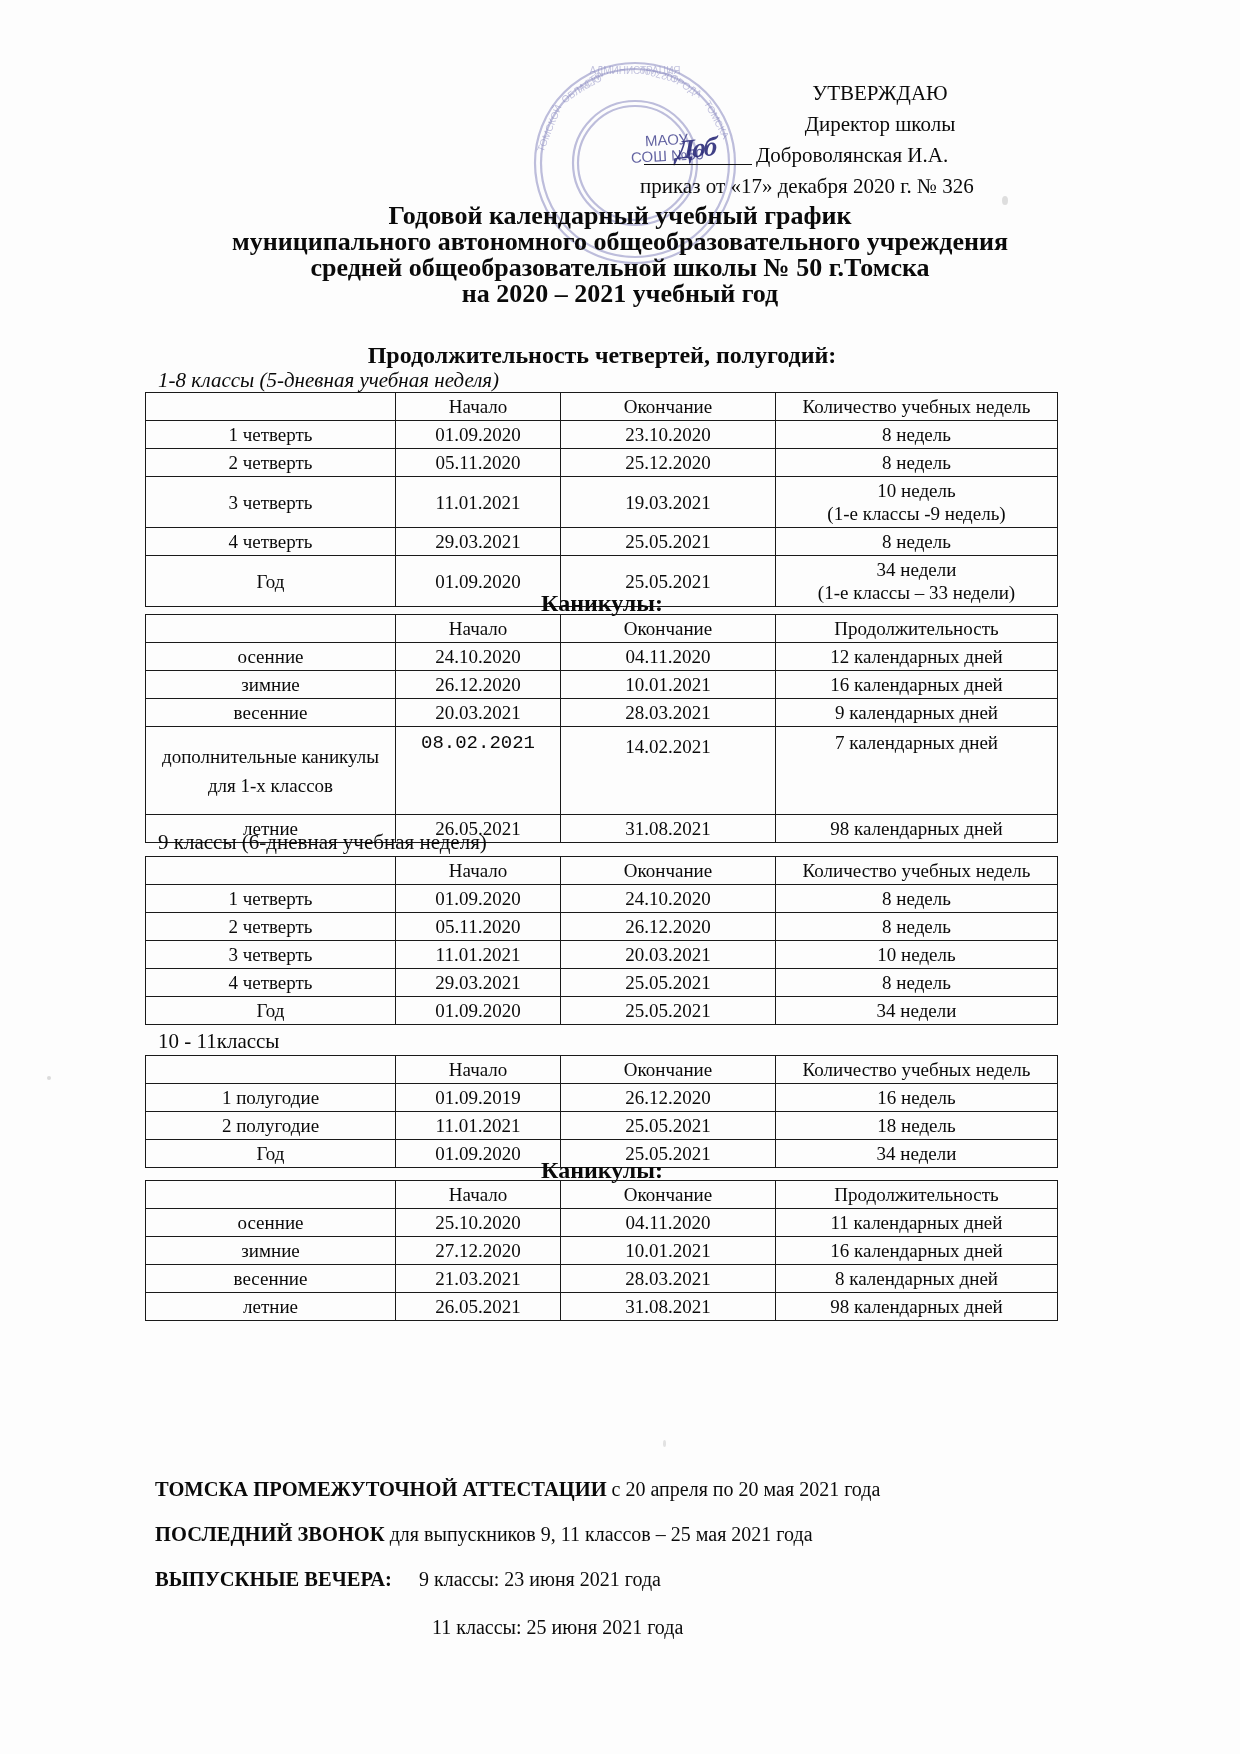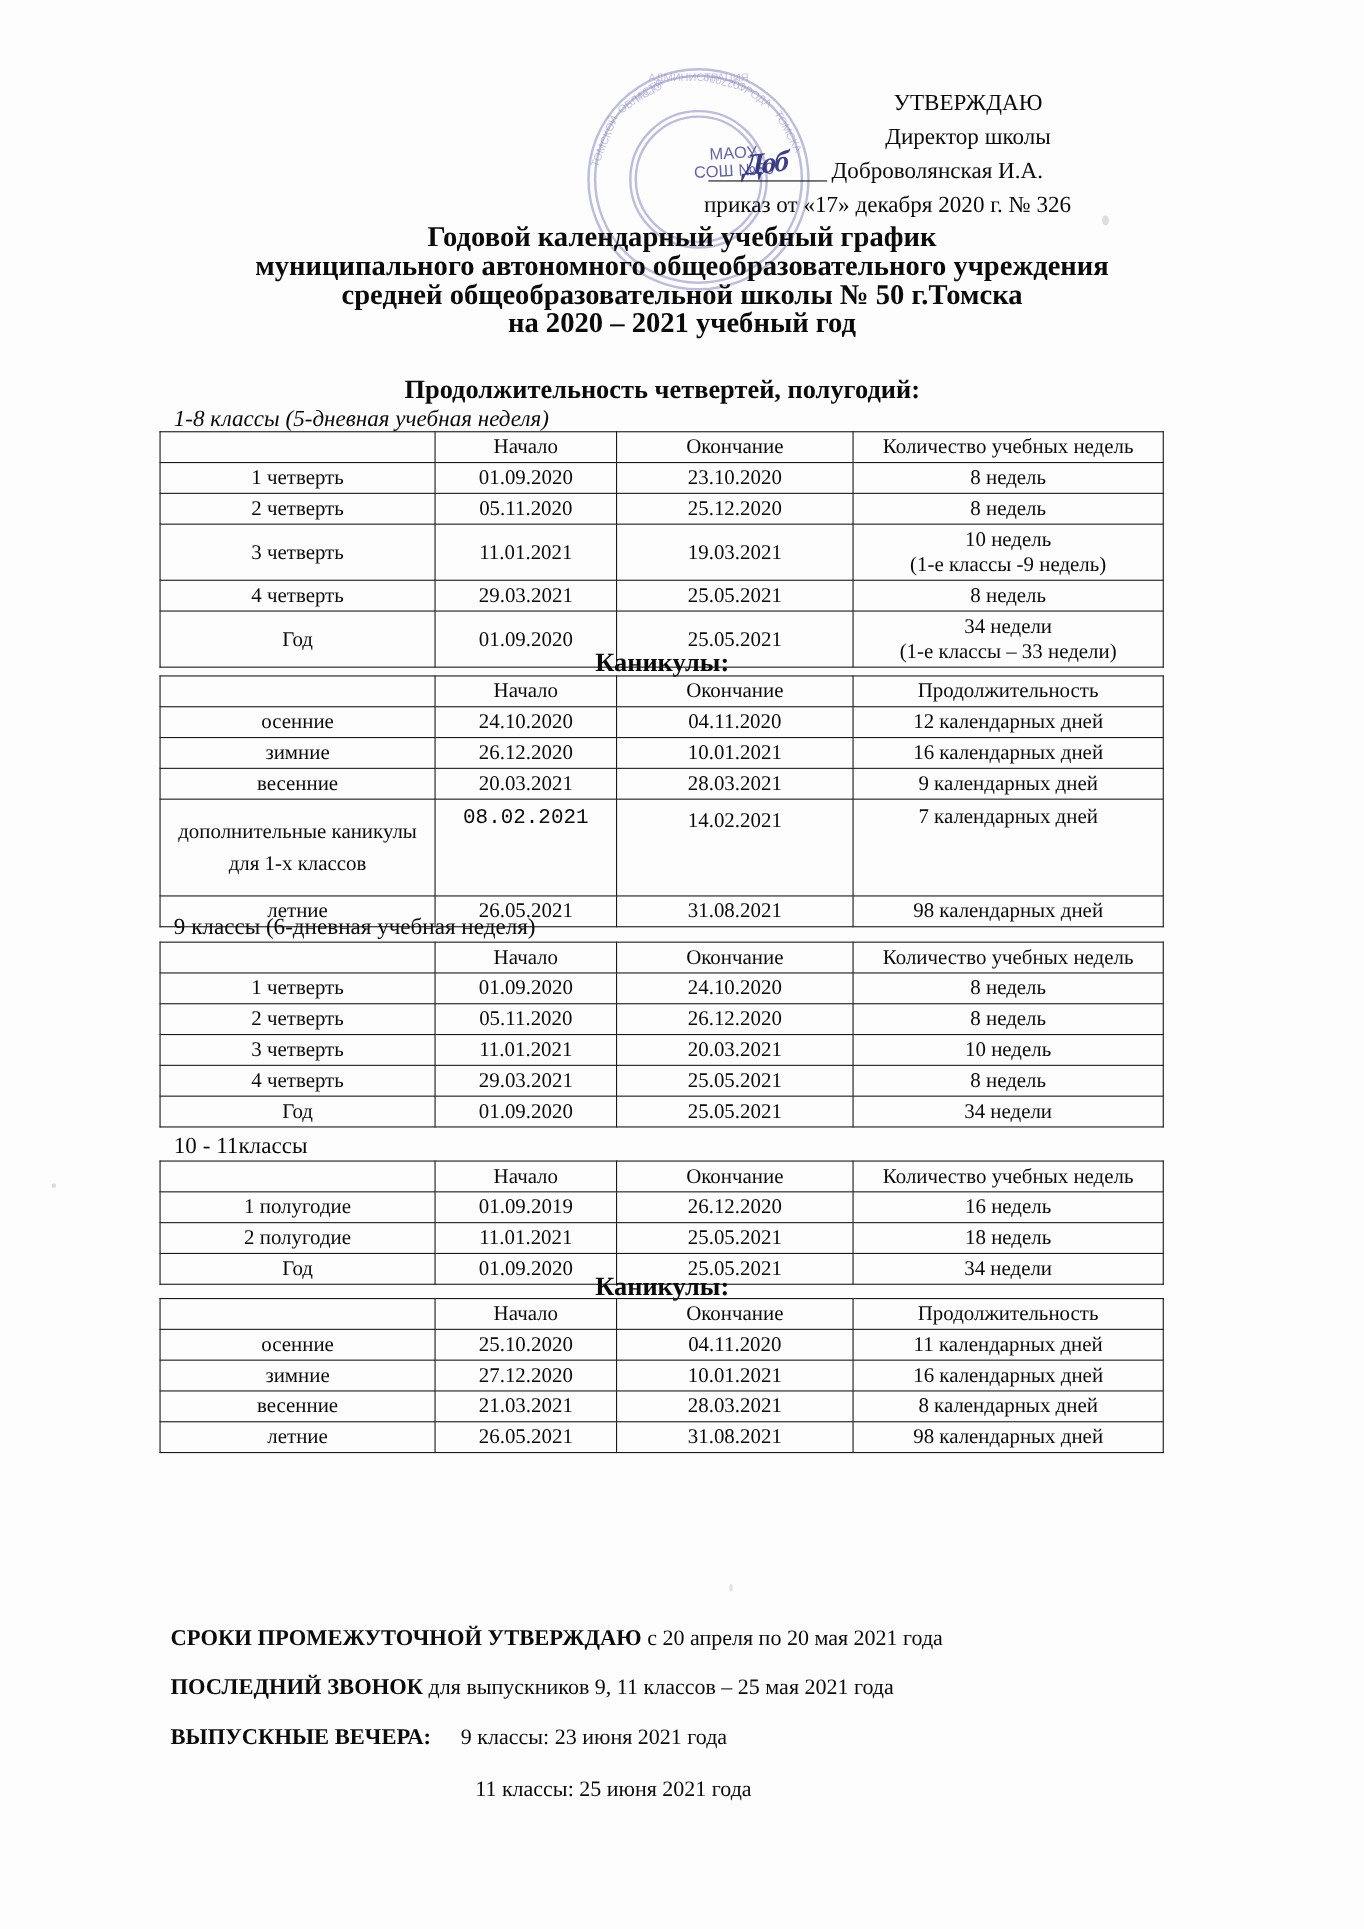--- a/index.html
+++ b/index.html
@@ -420,21 +420,21 @@
     <tr>
       <td>летние</td>
       <td>26.05.2021</td>
       <td>31.08.2021</td>
       <td>98 календарных дней</td>
     </tr>
   </tbody>
     </table>
 
   <div class="foot" style="left:155px; top:1475px;">
-    <b>СРОКИ ПРОМЕЖУТОЧНОЙ УТВЕРЖДАЮ</b>
+    <b>ТОМСКА ПРОМЕЖУТОЧНОЙ АТТЕСТАЦИИ</b>
     <span>с 20 апреля по 20 мая 2021 года</span>
   </div>
   <div class="foot" style="left:155px; top:1520px;">
     <b>ПОСЛЕДНИЙ ЗВОНОК</b>
     <span>для выпускников 9, 11 классов – 25 мая 2021 года</span>
   </div>
   <div class="foot" style="left:155px; top:1565px;">
     <b>ВЫПУСКНЫЕ ВЕЧЕРА:</b>
     <span style="padding-left:22px;">9 классы: 23 июня 2021 года</span>
   </div>

